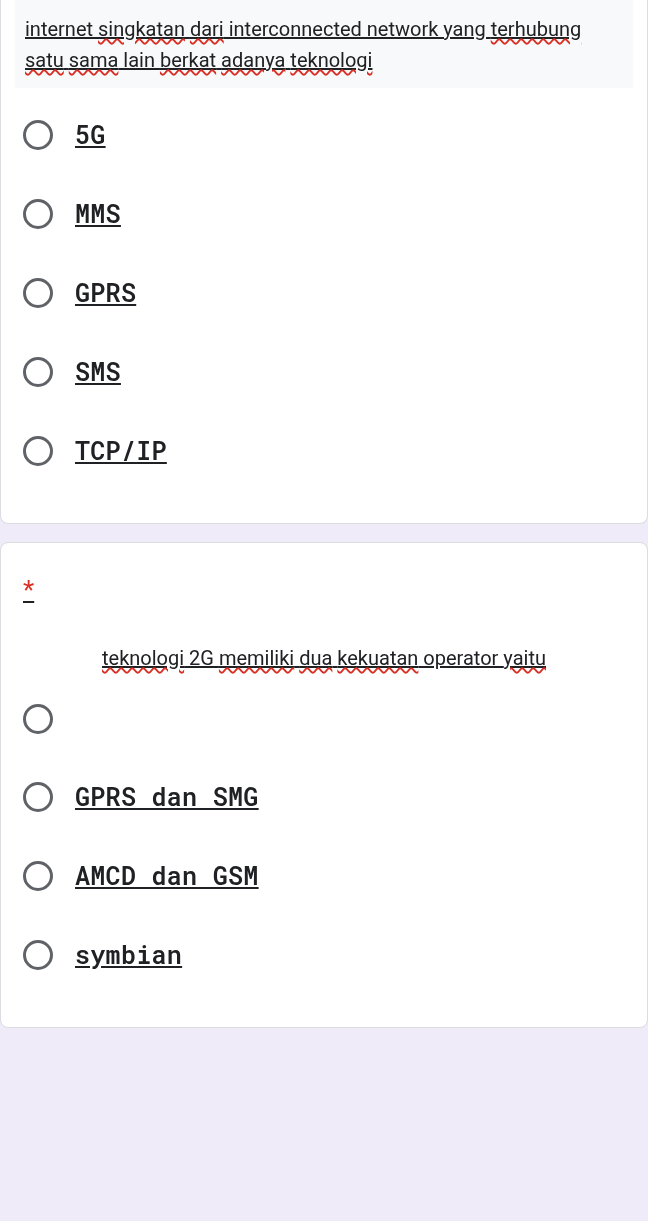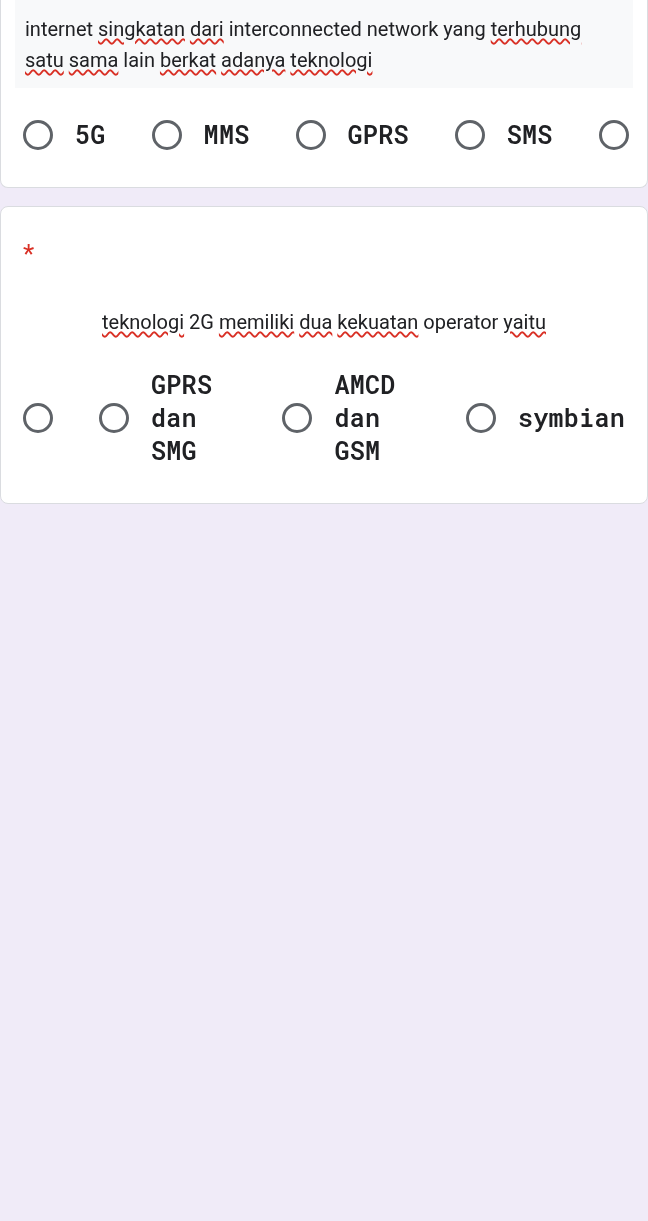--- a/index.html
+++ b/index.html
@@ -11,21 +11,22 @@
       font-family: Roboto, Arial, sans-serif;
       background: #f0ebf8;
       width: 648px;
       color: #202124;
     }
     .card {
       background: #fff;
       border: 1px solid #dadce0;
       border-radius: 8px;
       margin-bottom: 18px;
-      padding-bottom: 36px;
+      padding-bottom: 56px;
+      text-decoration: underline;
     }
     .card.first {
       border-top-left-radius: 0;
       border-top-right-radius: 0;
       border-top: none;
       padding-top: 0;
     }
     .question-block {
       background: #f8f9fa;
       margin: 0 14px 24px 14px;
@@ -53,21 +54,21 @@
     }
     .spell {
       text-decoration-line: underline;
       text-decoration-style: wavy;
       text-decoration-color: #d93025;
       text-decoration-thickness: 1.5px;
       text-underline-offset: 2px;
     }
     .options {
       display: flex;
-      flex-direction: row;
+      flex-direction: column;
       gap: 46px;
       padding: 0 22px;
       margin-top: 30px;
     }
     .option {
       display: flex;
       align-items: center;
       gap: 22px;
       cursor: pointer;
     }

